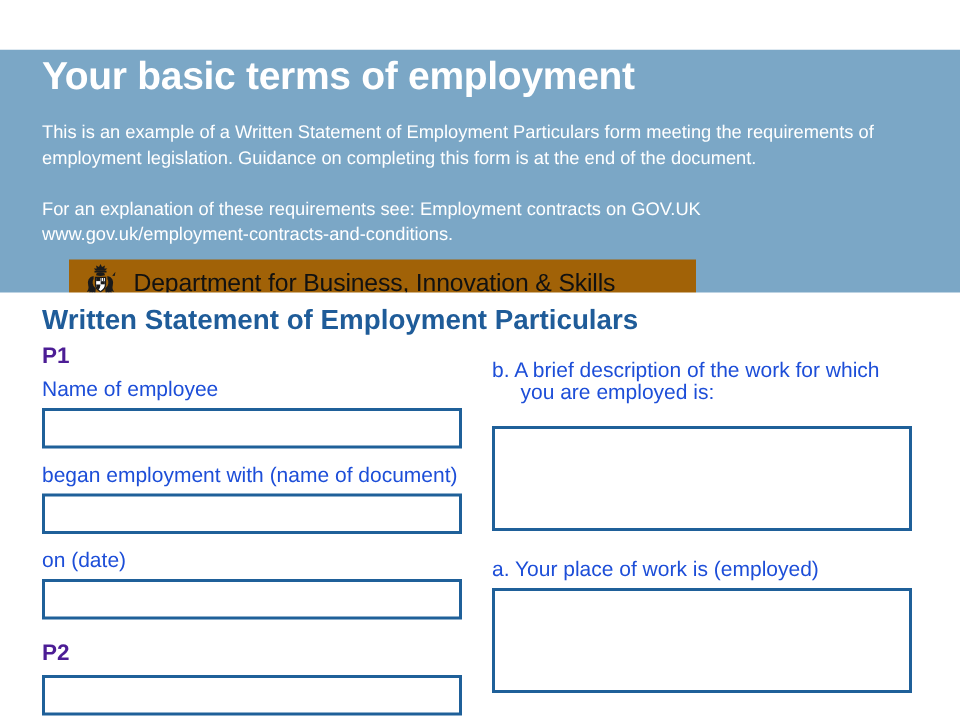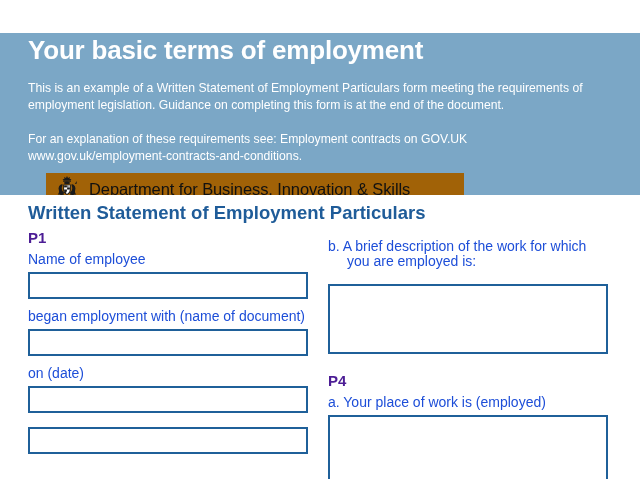--- a/index.html
+++ b/index.html
@@ -202,34 +202,34 @@
       <div class="field-label">began employment with (name of document)</div>
       <div class="inputbox ib-short"></div>
 
       <div class="gap-sm"></div>
 
       <div class="field-label">on (date)</div>
       <div class="inputbox ib-short"></div>
 
       <div class="gap-md"></div>
 
+      <div class="p-heading">P2</div>
 
       <div class="inputbox ib-short"></div>
     </div>
 
     <div class="col-right">
 
       <div class="field-label hang">b.  A brief description of the work for which you are employed is:</div>
 
       <div class="gap-sm"></div>
 
       <div class="inputbox ib-tall"></div>
 
       <div class="gap-lg"></div>
 
-      <div class="p-heading">P4</div>
 
       <div class="field-label hang">a.  Your place of work is (employed)</div>
       <div class="inputbox ib-tall"></div>
     </div>
 
   </div>
 </div>
 
 </body></html>

